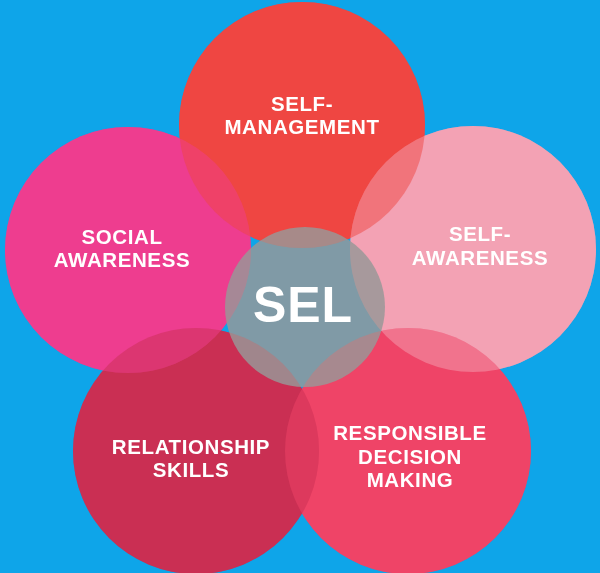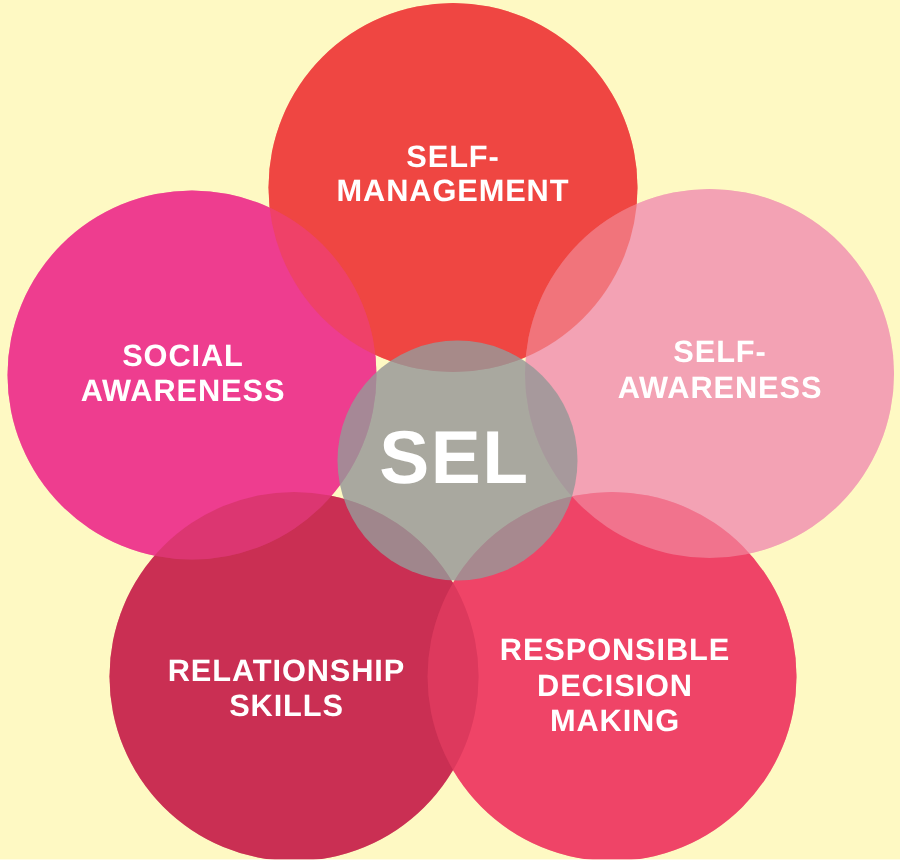--- a/index.html
+++ b/index.html
@@ -5,21 +5,21 @@
   html, body {
     margin: 0;
     padding: 0;
     background: #ffffff;
   }
   .stage {
     position: relative;
     width: 600px;
     height: 573px;
     overflow: hidden;
-    background: #fef9c3;
+    background: #0ea5e9;
   }
   svg {
     display: block;
   }
   svg text {
     font-family: "Liberation Sans", "DejaVu Sans", sans-serif;
     font-weight: 700;
     text-anchor: middle;
   }
   .petal-label {

